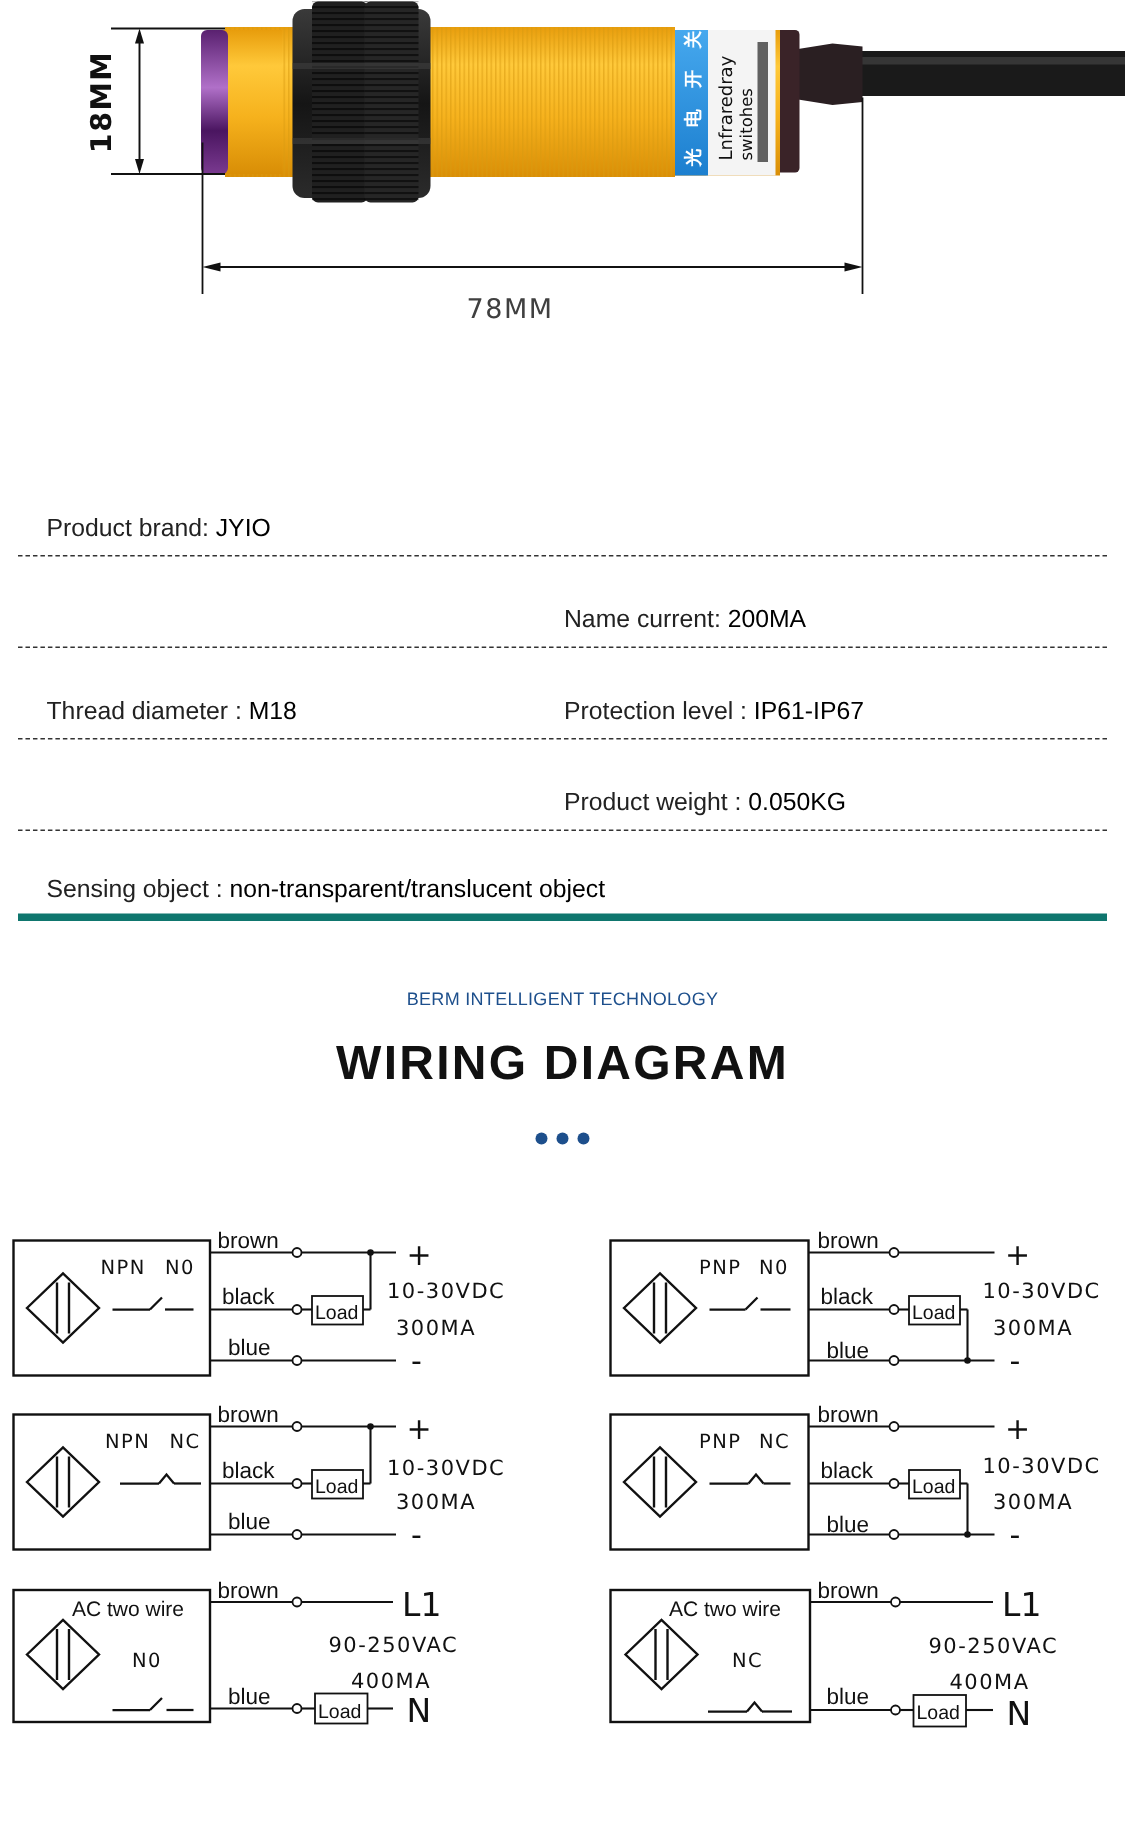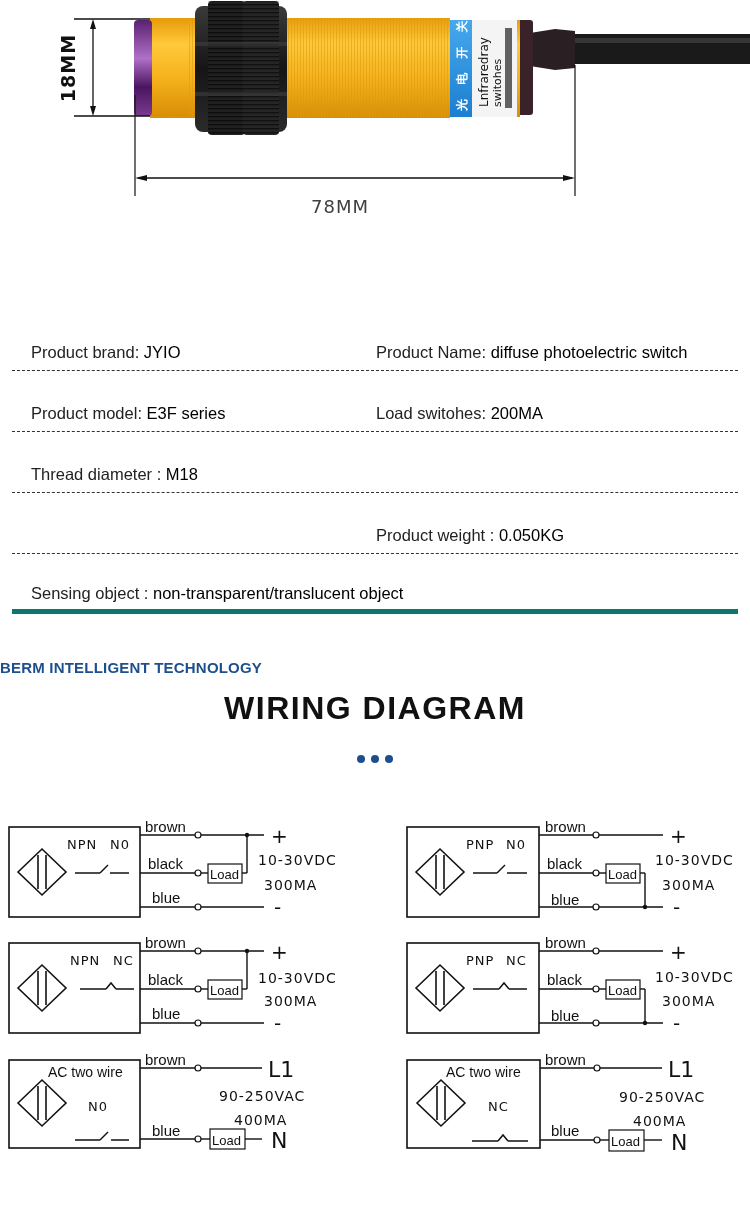--- a/index.html
+++ b/index.html
@@ -19,22 +19,22 @@
   .specs { position: absolute; left: 12px; top: 310px; width: 726px; }
   .spec-row { position: relative; height: 61px; border-bottom: 1px dashed #333; }
   .spec-row.last { border-bottom: 5px solid #0f766e; height: 60px; }
   .spec-cell { position: absolute; bottom: 8px; font-size: 16.5px; white-space: nowrap; color: #222; }
   .spec-cell.left { left: 19px; }
   .spec-cell.right { left: 364px; }
   .spec-key { font-weight: normal; }
   .spec-val { color: #000; }
 
   
-  .eyebrow { position: absolute; top: 659px; left: 0; width: 750px; text-align: left;
-    font-size: 15px; color: #1d4f8c; letter-spacing: 0.2px; font-weight: bold; }
+  .eyebrow { position: absolute; top: 659px; left: 0; width: 750px; text-align: center;
+    font-size: 12px; color: #1d4f8c; letter-spacing: 0.2px; }
   .title { position: absolute; top: 690px; left: 0; width: 750px; text-align: center;
     font-weight: bold; font-size: 32px; letter-spacing: 1.5px; color: #111; }
   .dots { position: absolute; top: 755px; left: 357px; width: 36px; height: 9px;
     display: flex; justify-content: space-between; }
   .dot { width: 8px; height: 8px; border-radius: 50%; background: #1d4f8c; }
 
   
   .diagram { position: absolute; }
   .diagram svg { display: block; overflow: visible; }
   .t-wire { font-family: "Liberation Sans", sans-serif; font-size: 15px; fill: #111; }
@@ -128,28 +128,27 @@
 
   <div class="dim-h-label">
     <span>18MM</span>
   </div>
   <div class="dim-w-label">78MM</div>
 </div>
 
 <div class="specs">
   <div class="spec-row">
     <div class="spec-cell left"><span class="spec-key">Product brand: </span><span class="spec-val">JYIO</span></div>
-    <div class="spec-cell right"><span class="spec-key">Product Name: </span><span class="spec-val">diffuse photoelectric switch</span></div>
   </div>
   <div class="spec-row">
-    <div class="spec-cell left"><span class="spec-key">Product model: </span><span class="spec-val">E3F series</span></div>
-    <div class="spec-cell right"><span class="spec-key">Load switohes: </span><span class="spec-val">200MA</span></div>
+    <div class="spec-cell right"><span class="spec-key">Name current: </span><span class="spec-val">200MA</span></div>
   </div>
   <div class="spec-row">
     <div class="spec-cell left"><span class="spec-key">Thread diameter : </span><span class="spec-val">M18</span></div>
+    <div class="spec-cell right"><span class="spec-key">Protection level : </span><span class="spec-val">IP61-IP67</span></div>
   </div>
   <div class="spec-row">
     <div class="spec-cell right"><span class="spec-key">Product weight : </span><span class="spec-val">0.050KG</span></div>
   </div>
   <div class="spec-row last">
     <div class="spec-cell left" style="bottom:6px"><span class="spec-key">Sensing object : </span><span class="spec-val">non-transparent/translucent object</span></div>
   </div>
 </div>
 
 <div class="eyebrow">BERM INTELLIGENT TECHNOLOGY</div>

